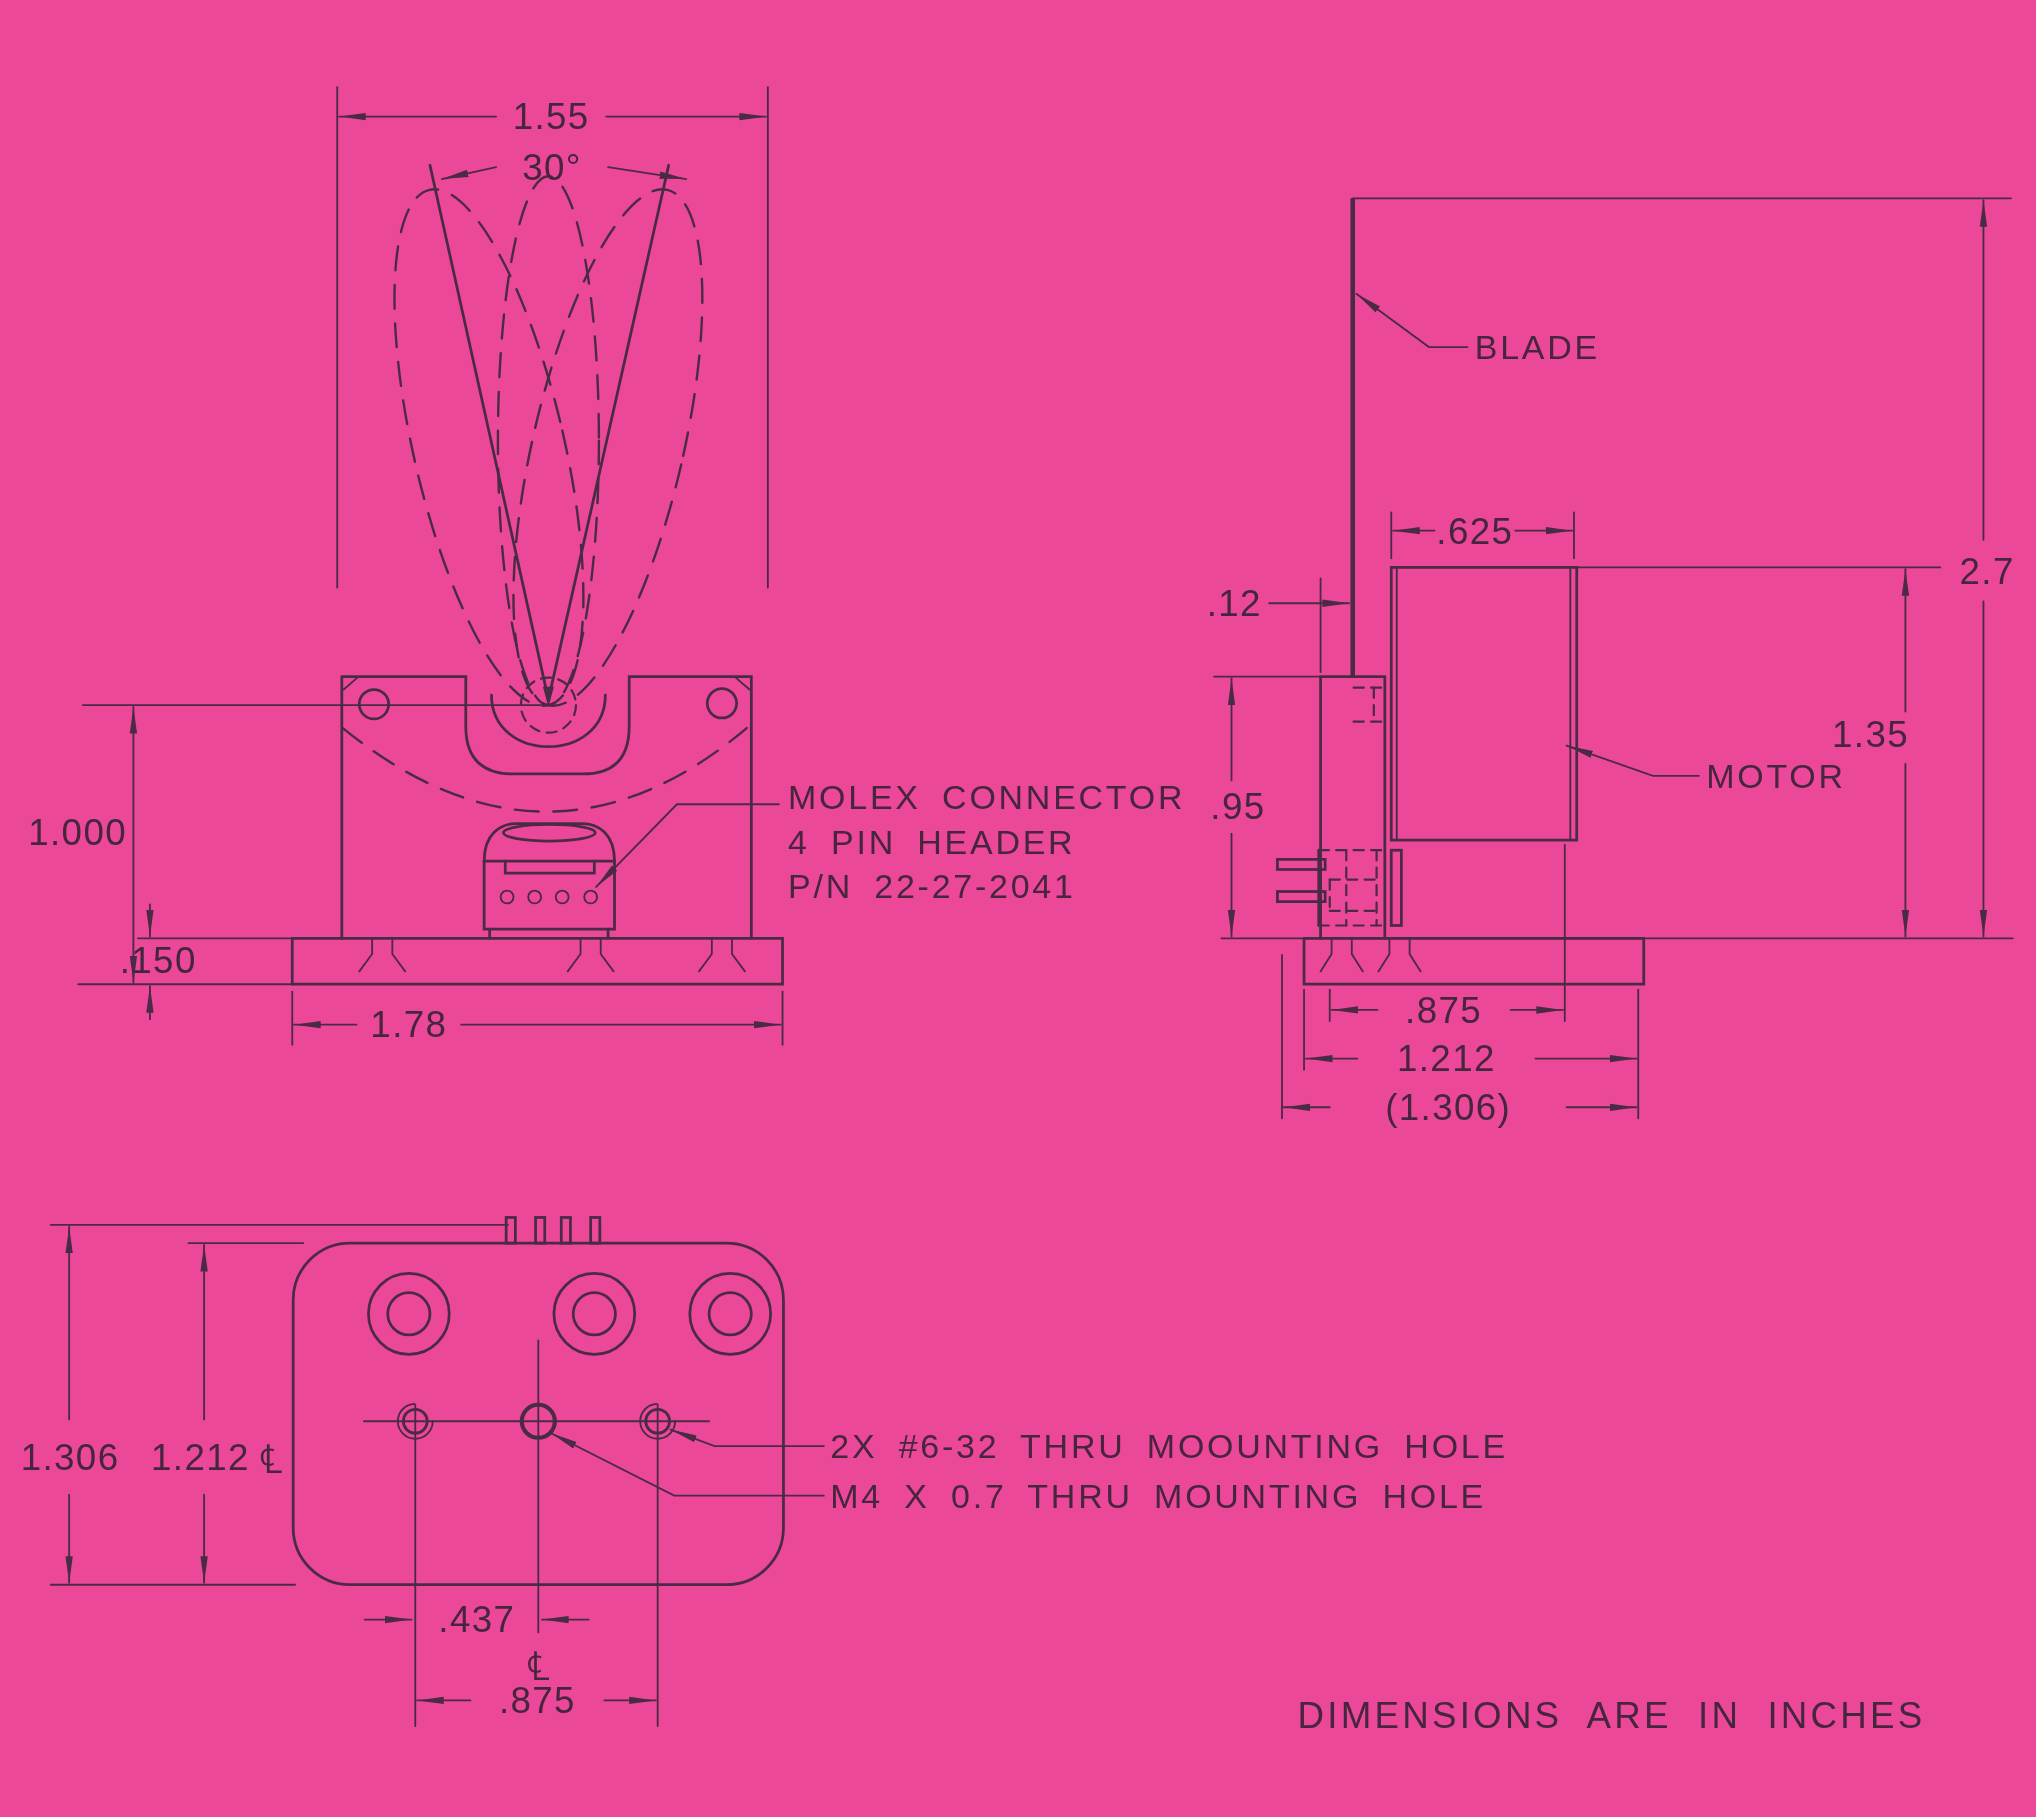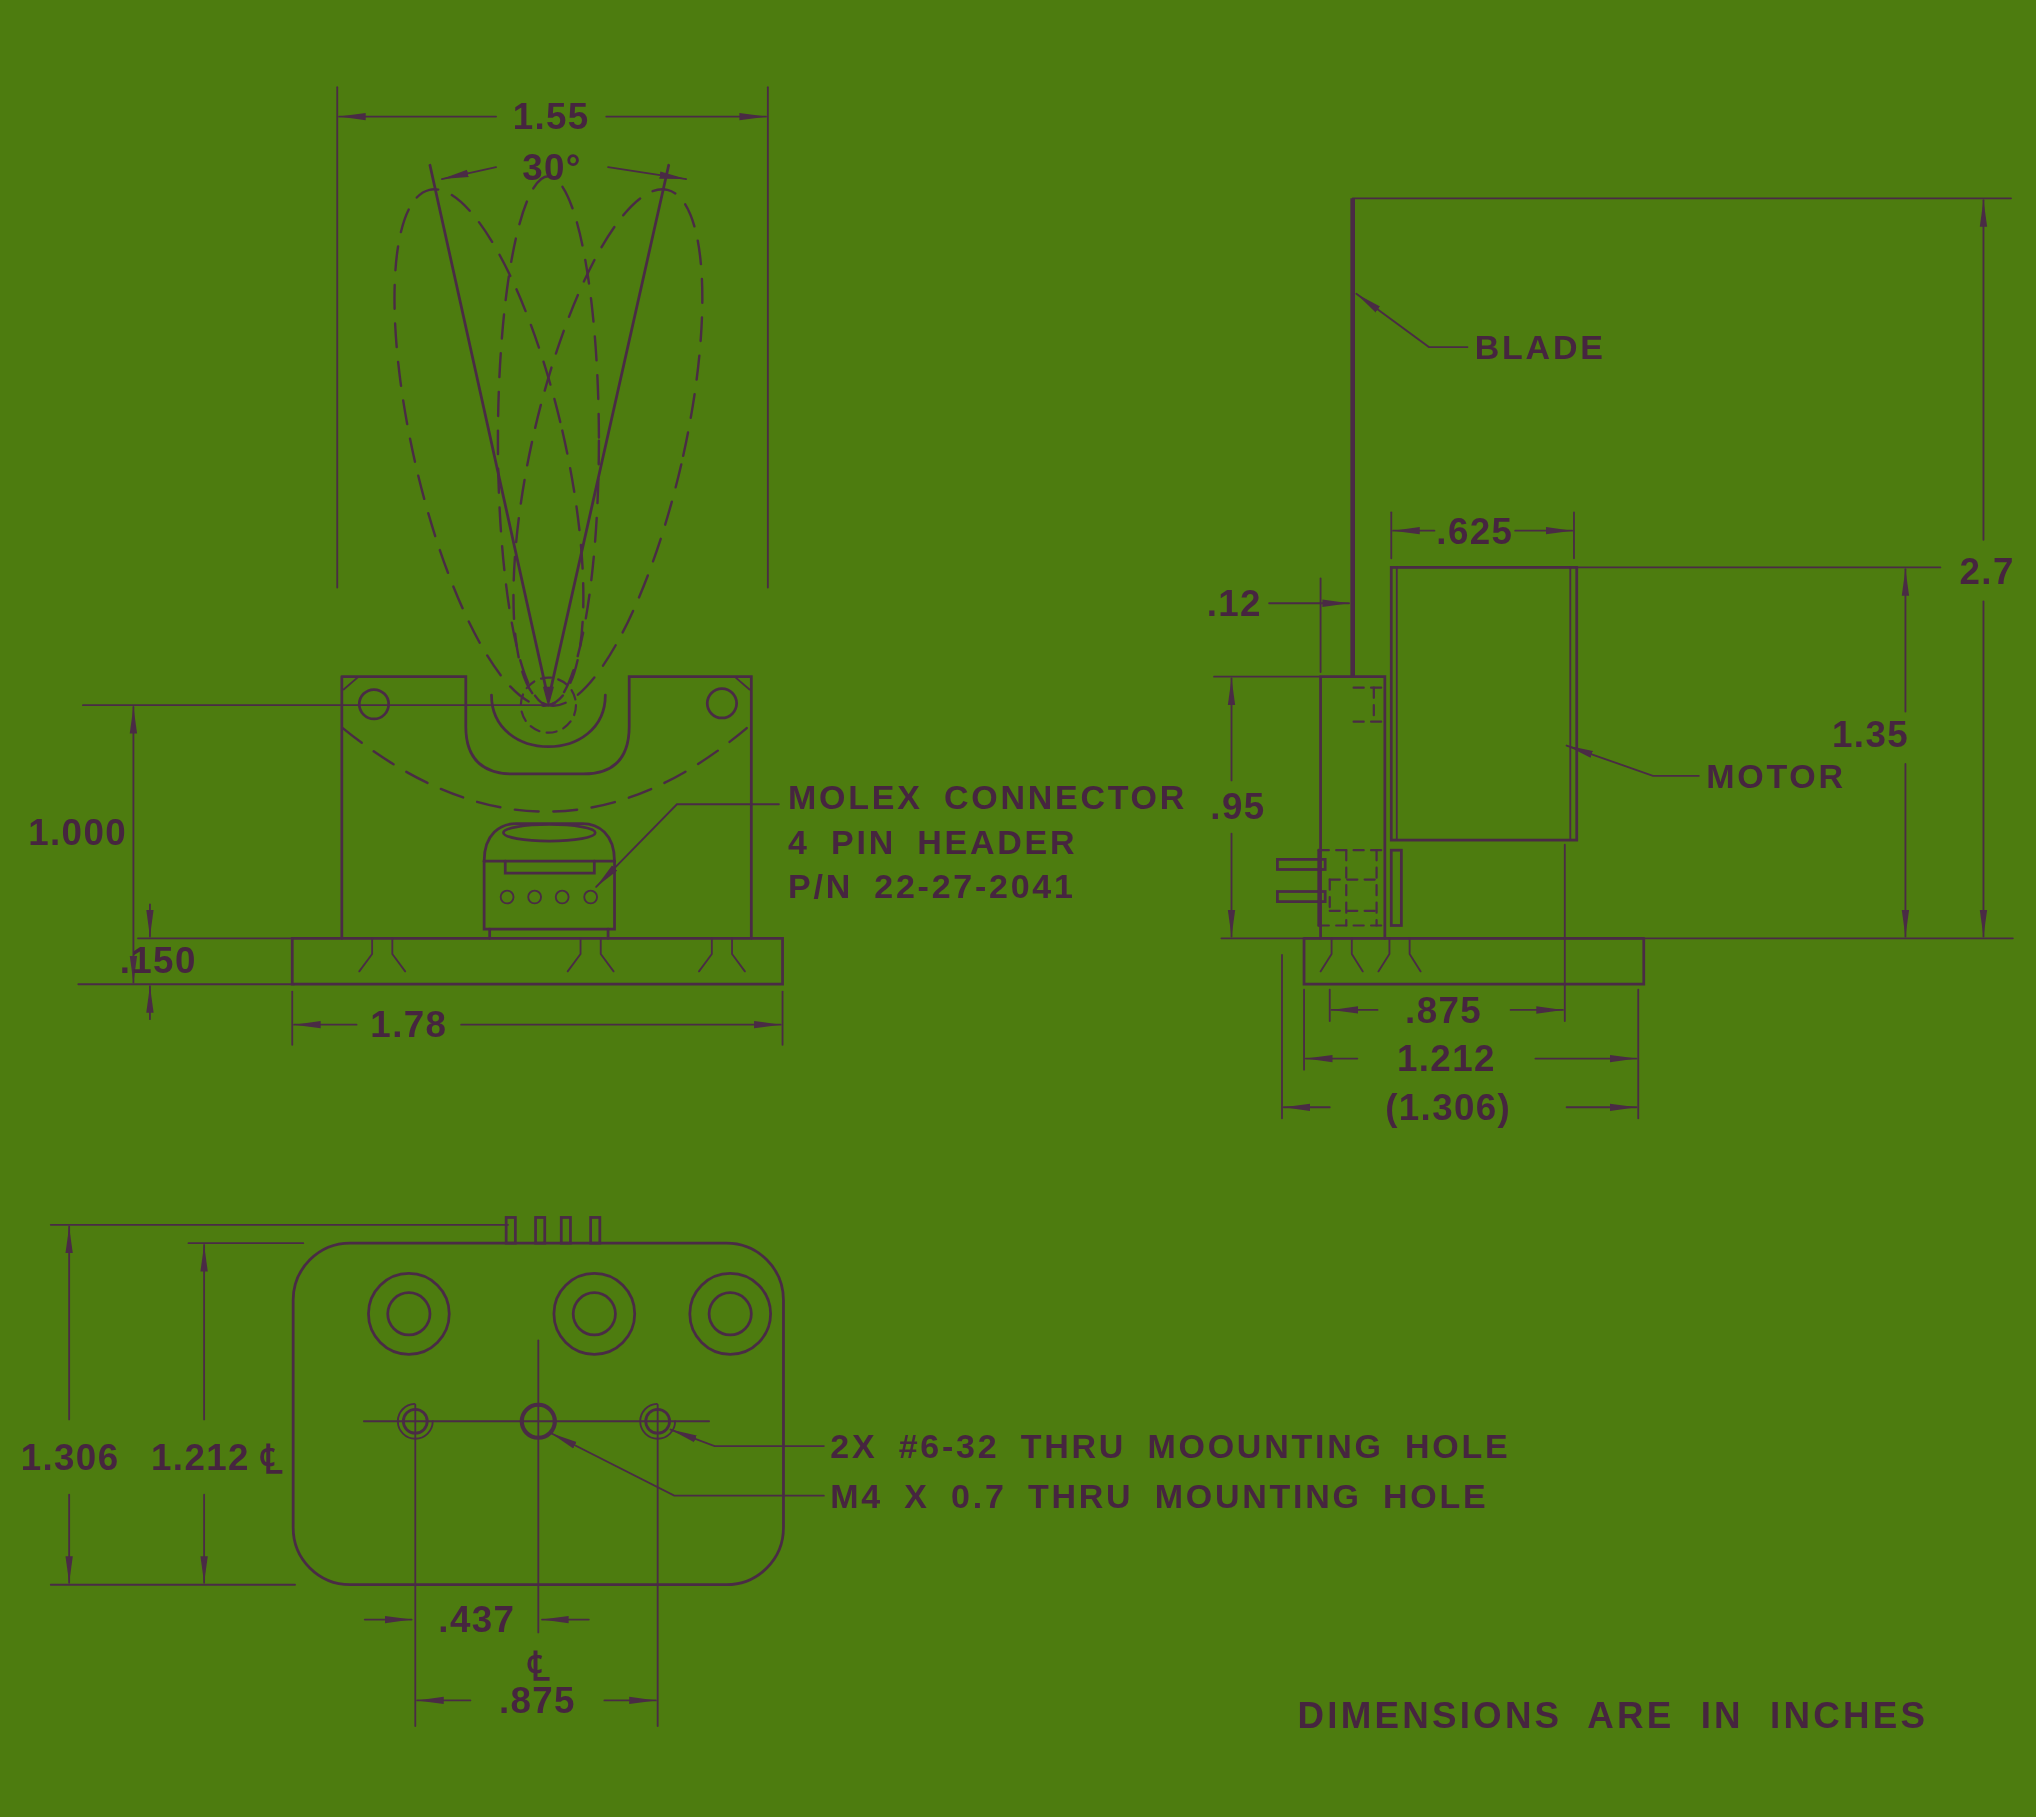--- a/index.html
+++ b/index.html
@@ -1,16 +1,16 @@
 <!DOCTYPE html>
 <html style="font-size:14.7px"><head>
 <meta charset="utf-8">
 <style>
   html,body{margin:0;padding:0;background:#f6f4ee;}
-  .sheet{width:2037px;height:1817px;background:#4d7c0f;position:relative;font-family:"Liberation Sans",sans-serif;font-weight:bold;}
+  .sheet{width:2037px;height:1817px;background:#ec4899;position:relative;font-family:"Liberation Sans",sans-serif;}
   svg{display:block;}
   .ln{stroke:#4a2b45;stroke-width:3;fill:none;stroke-linecap:round;}
   .thin{stroke:#4a2b45;stroke-width:2;fill:none;stroke-linecap:round;}
   .thick{stroke:#4a2b45;stroke-width:5;fill:none;}
   .dash{stroke:#4a2b45;stroke-width:2.6;fill:none;stroke-dasharray:26 16;stroke-linecap:round;}
   .dashs{stroke:#4a2b45;stroke-width:2.4;fill:none;stroke-dasharray:11 8;stroke-linecap:round;}
   .txt{fill:#46253f;font-size:40px;letter-spacing:1.5px;}
   .txtm{text-anchor:middle;}
   .txte{text-anchor:end;}
   .call{fill:#46253f;font-size:37px;letter-spacing:3px;word-spacing:10px;}

